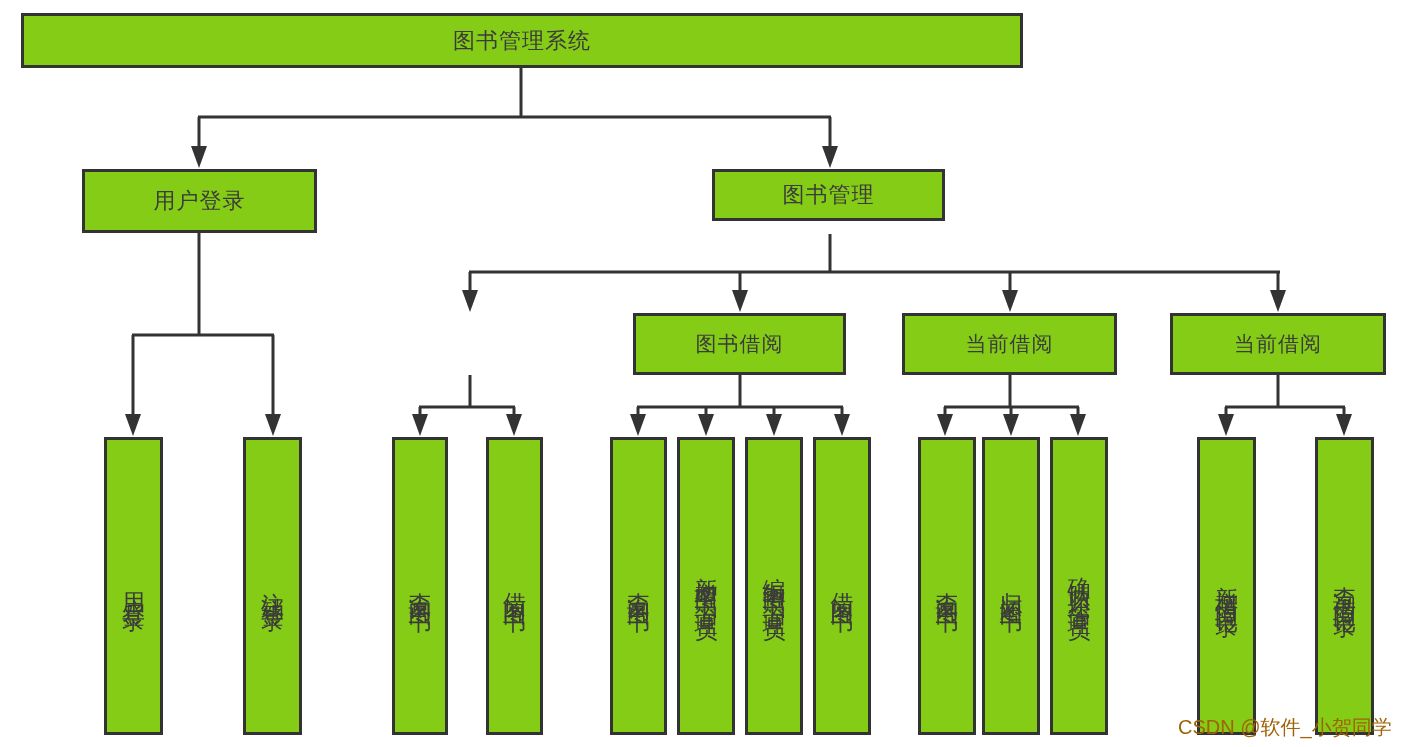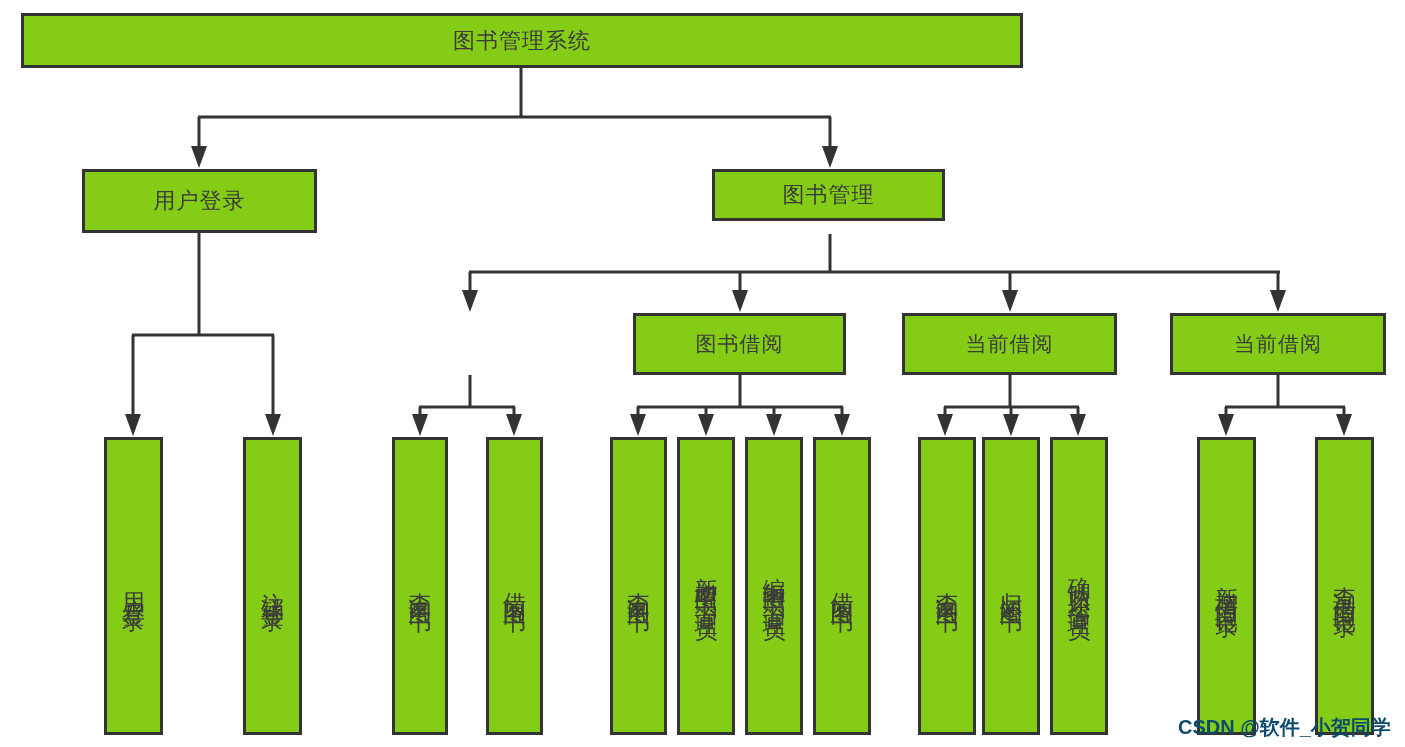--- a/index.html
+++ b/index.html
@@ -158,14 +158,14 @@
     <span class="vtext">确认归还（管理员）</span>
   </div>
 
   <div class="node v" style="left: 1197px; top: 437px; width: 59px; height: 298px; border-color: rgb(51, 51, 51); color: rgb(59, 59, 59);">
     <span class="vtext">新增借阅记录</span>
   </div>
   <div class="node v" style="left: 1315px; top: 437px; width: 59px; height: 298px; border-color: rgb(51, 51, 51); color: rgb(59, 59, 59);">
     <span class="vtext">查询借阅记录</span>
   </div>
 
-  <div class="watermark" style="color: #0c4a6e; font-weight: bold;">CSDN @软件_小贺同学</div>
+  <div class="watermark" style="color: #a16207;">CSDN @软件_小贺同学</div>
 </div>
 
 </body></html>

